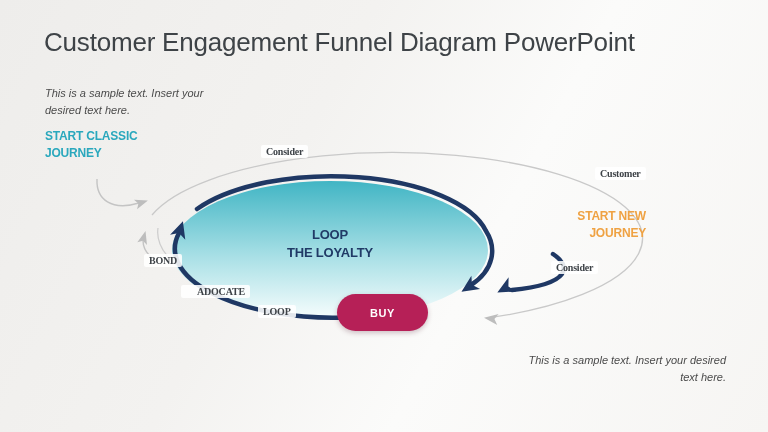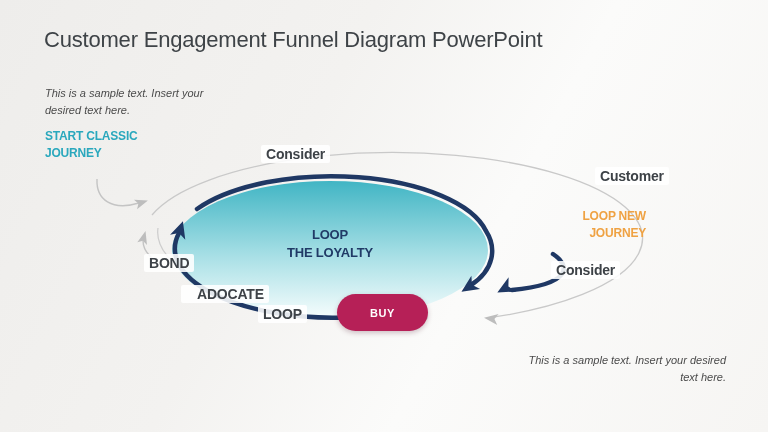--- a/index.html
+++ b/index.html
@@ -7,36 +7,37 @@
     position:relative;
     width:768px;height:432px;
     overflow:hidden;
     background:linear-gradient(118deg,#eeedeb 0%,#f3f2f0 38%,#fbfbfa 62%,#f6f5f3 100%);
     font-family:"Liberation Sans",sans-serif;
     color:#3f4347;
   }
   .abs{position:absolute;}
   .title{
     left:44px;top:27px;
-    font-size:22px;font-weight:400;color:#3e4347;letter-spacing:-0.2px;
+    font-size:26px;font-weight:400;color:#3e4347;letter-spacing:-0.2px;
   }
   .sample{
     font-size:11px;line-height:1.55;color:#4b4b4b;font-style:italic;
   }
   .sample-top{left:45px;top:85px;width:175px;text-align:left;}
   .sample-bottom{left:528px;top:352px;width:198px;text-align:right;}
   .journey-start{
     font-size:12px;font-weight:bold;line-height:1.45;letter-spacing:-0.2px;
   }
   .start-classic{left:45px;top:128px;color:#2aa8bd;}
   .start-new{left:556px;top:208px;width:90px;color:#efa243;text-align:right;}
   .lbl{
-    font-size:14px;font-weight:bold;color:#3d4247;letter-spacing:-0.2px;
+    font-size:10px;font-weight:bold;color:#3d4247;letter-spacing:-0.2px;
     background:rgba(255,255,255,0.88);padding:1px 5px;border-radius:2px;
     white-space:nowrap;
+    font-family:Liberation Serif, serif;
   }
   .consider-top{left:261px;top:145px;}
   .evaluate{left:595px;top:167px;}
   .consider-right{left:551px;top:261px;}
   .bond{left:144px;top:254px;}
   .adocate{left:181px;top:285px;padding-left:16px;}
   .enjoy{left:258px;top:305px;}
   .loop-title{
     left:252px;top:226px;width:156px;text-align:center;
     font-size:13px;font-weight:bold;line-height:1.35;color:#203a66;letter-spacing:-0.2px;
@@ -96,21 +97,21 @@
     <div class="abs journey-start start-classic">
       <div>START CLASSIC</div>
       <div>JOURNEY</div>
     </div>
 
     <div class="abs lbl consider-top">Consider</div>
 
     <div class="abs lbl evaluate">Customer</div>
 
     <div class="abs journey-start start-new">
-      <div>LOOP NEW</div>
+      <div>START NEW</div>
       <div>JOURNEY</div>
     </div>
 
     <div class="abs lbl consider-right">Consider</div>
 
     <div class="abs loop-title">
       <div>LOOP</div>
       <div>THE LOYALTY</div>
     </div>
 

